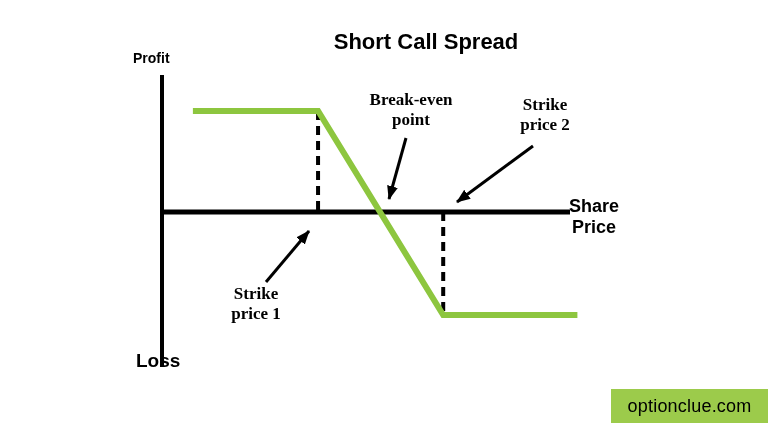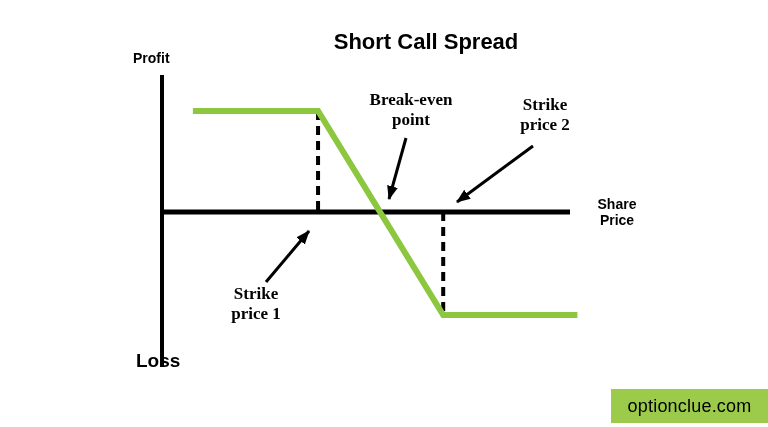--- a/index.html
+++ b/index.html
@@ -9,21 +9,21 @@
     height: 427px;
     background: #ffffff;
     overflow: hidden;
     font-family: "Liberation Sans", sans-serif;
     color: #000;
   }
   .lbl { position: absolute; font-weight: bold; color: #000; line-height: 1.15; white-space: nowrap; }
   #title   { top: 29px;  left: 426px; transform: translateX(-50%); font-size: 22px; }
   #profit  { top: 50px;  left: 133px; font-size: 14px; }
   #loss    { top: 350px; left: 136px; font-size: 19px; }
-  #share-price { top: 196px; left: 588px; font-size: 14px; text-align: center; width: 58px; line-height: 1.16; }
+  #share-price { top: 196px; left: 565px; font-size: 18px; text-align: center; width: 58px; line-height: 1.16; }
   .ann { position: absolute; text-align: center; font-size: 17px; font-weight: bold; line-height: 1.2; transform: translateX(-50%); white-space: nowrap; font-family: Liberation Serif, serif; }
   #break-even { left: 411px; top: 90px; }
   #strike2    { left: 545px; top: 95px; }
   #strike1    { left: 256px; top: 284px; }
   #chart-svg { position: absolute; left: 0; top: 0; }
   #watermark {
     position: absolute; left: 611px; top: 389px; width: 157px; height: 34px;
     display: flex; align-items: center; justify-content: center;
     font-size: 18px; font-weight: 500; letter-spacing: 0.2px;
   }

